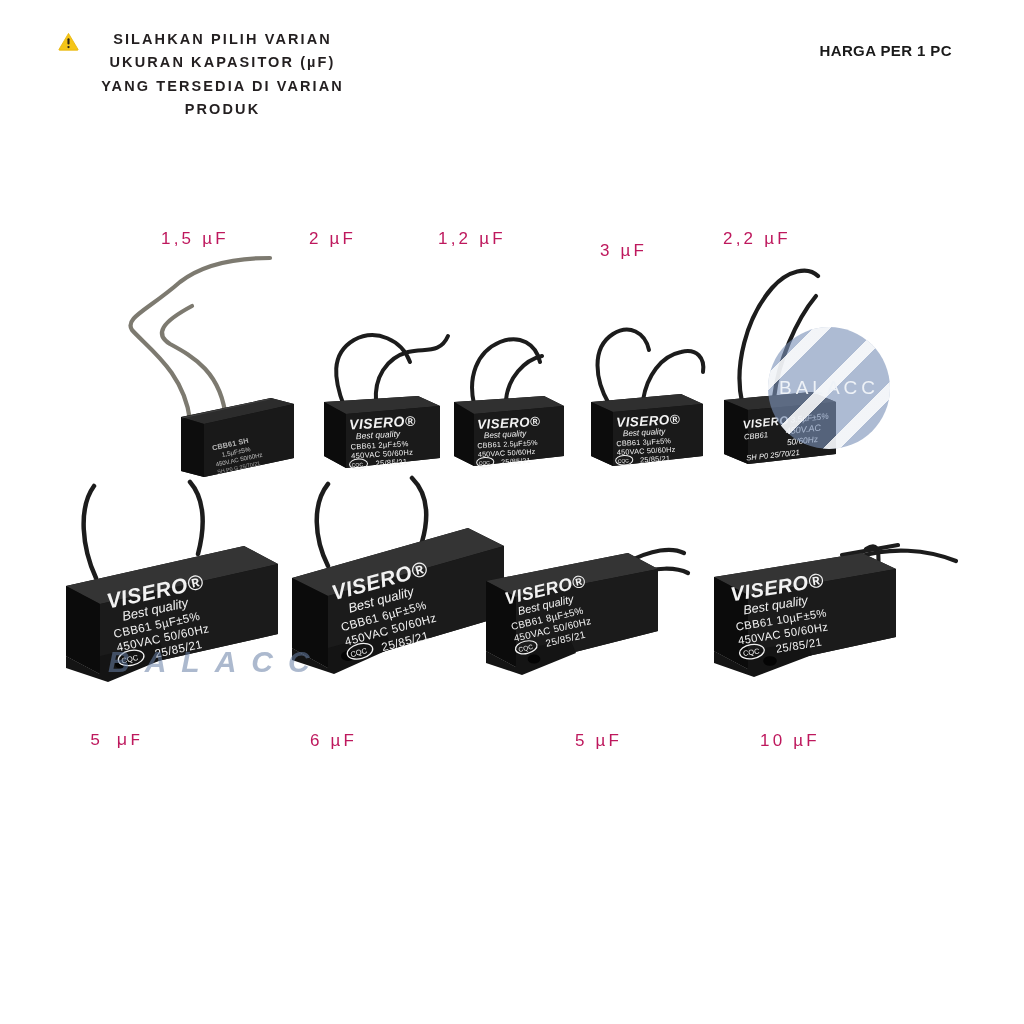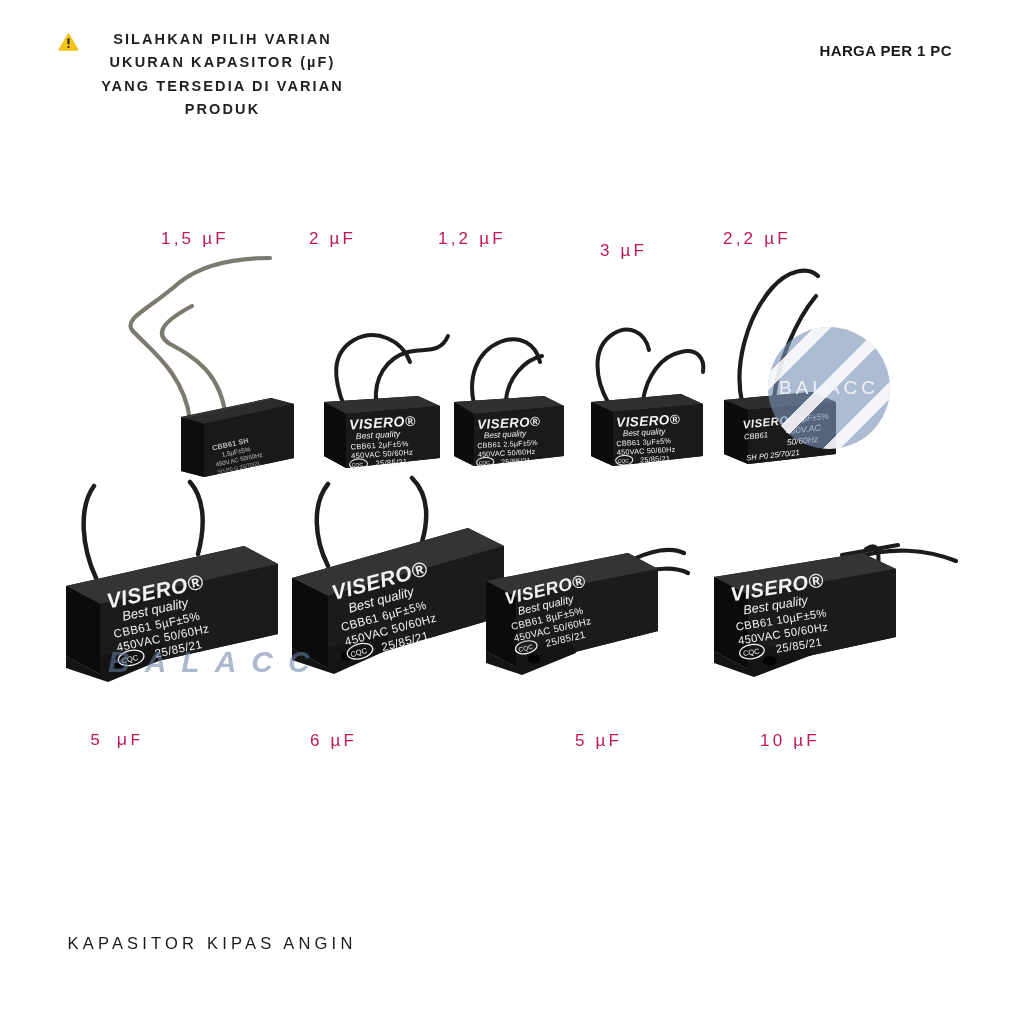--- a/index.html
+++ b/index.html
@@ -332,15 +332,14 @@
     <span class="dash"></span>
     <span class="wtxt">BALACC</span>
   </div>
   <div class="wm-flat">BALACC</div>
 
   <div class="vlabel" style="left:90px;  top:731px;font-family:Liberation Mono, monospace;">5 µF</div>
   <div class="vlabel" style="left:310px; top:731px;">6 µF</div>
   <div class="vlabel" style="left:575px; top:731px;">5 µF</div>
   <div class="vlabel" style="left:760px; top:731px;">10 µF</div>
 
-  <div class="footer">KAPASITOR KIPAS ANGIN</div>
 
 </div>
 
 </body></html>

